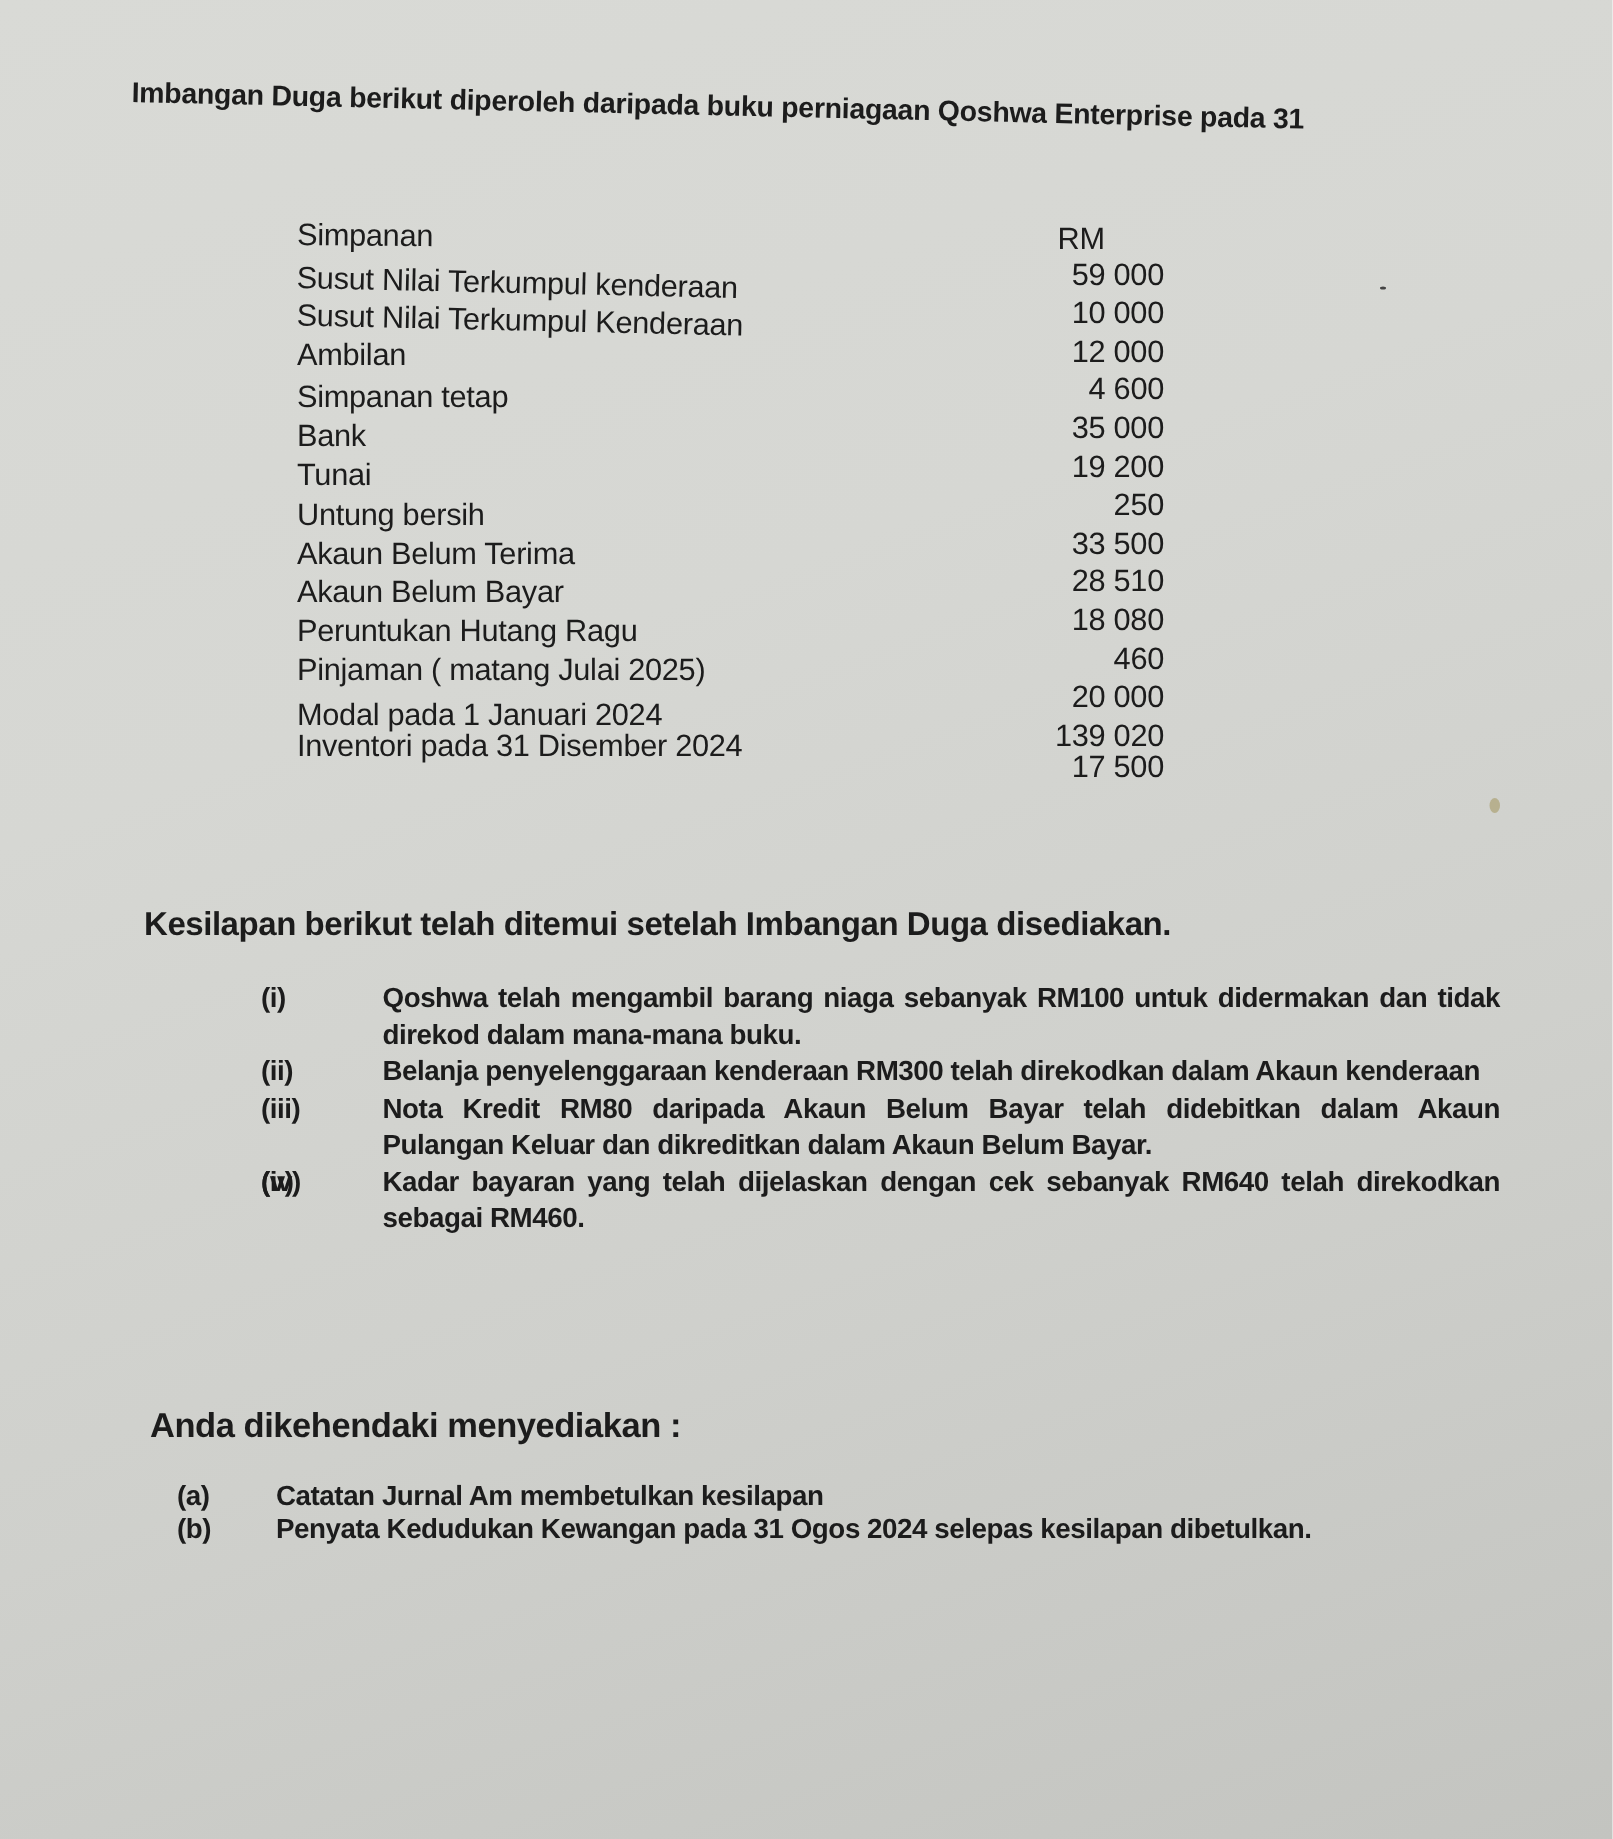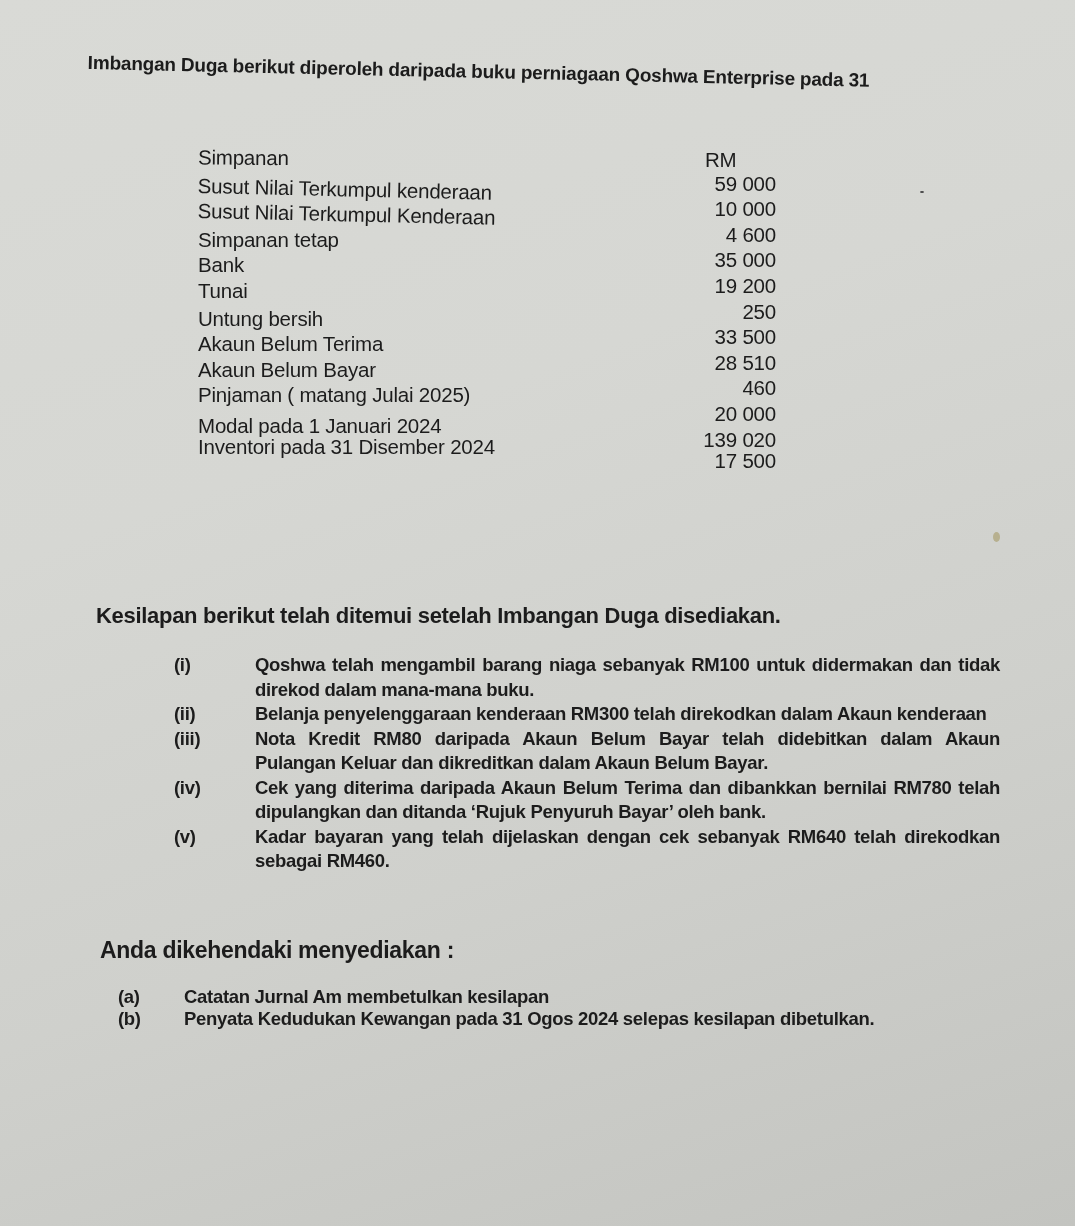--- a/index.html
+++ b/index.html
@@ -154,20 +154,24 @@
     </div>
     <div class="trial-row" style="top:0px;">
       <span class="label" style="transform: rotate(1.3deg); transform-origin:left top;">Susut Nilai Terkumpul kenderaan</span>
       <span class="amount" style="top:-2px;">59 000</span>
     </div>
     <div class="trial-row" style="top:0px;">
       <span class="label" style="transform: rotate(1.3deg); transform-origin:left top;">Susut Nilai Terkumpul Kenderaan</span>
       <span class="amount" style="top:-2px;">10 000</span>
     </div>
     <div class="trial-row" style="top:0px;">
+      <span class="label">Ambilan</span>
+      <span class="amount" style="top:-2px;">12 000</span>
+    </div>
+    <div class="trial-row" style="top:0px;">
       <span class="label" style="top:3px;">Simpanan tetap</span>
       <span class="amount" style="top:-2px;">4 600</span>
     </div>
     <div class="trial-row" style="top:0px;">
       <span class="label" style="top:3px;">Bank</span>
       <span class="amount" style="top:-2px;">35 000</span>
     </div>
     <div class="trial-row" style="top:0px;">
       <span class="label" style="top:3px;">Tunai</span>
       <span class="amount" style="top:-2px;">19 200</span>
@@ -178,20 +182,24 @@
     </div>
     <div class="trial-row" style="top:0px;">
       <span class="label" style="top:5px;">Akaun Belum Terima</span>
       <span class="amount" style="top:-2px;">33 500</span>
     </div>
     <div class="trial-row" style="top:0px;">
       <span class="label" style="top:5px;">Akaun Belum Bayar</span>
       <span class="amount" style="top:-2px;">28 510</span>
     </div>
     <div class="trial-row" style="top:0px;">
+      <span class="label" style="top:5px;">Peruntukan Hutang Ragu</span>
+      <span class="amount" style="top:-2px;">18 080</span>
+    </div>
+    <div class="trial-row" style="top:0px;">
       <span class="label" style="top:5px;">Pinjaman ( matang Julai 2025)</span>
       <span class="amount" style="top:-2px;">460</span>
     </div>
     <div class="trial-row" style="top:0px;">
       <span class="label" style="top:10px;">Modal pada 1 Januari 2024</span>
       <span class="amount" style="top:-2px;">20 000</span>
     </div>
     <div class="trial-row" style="top:0px;">
       <span class="label" style="top:5px;">Inventori pada 31 Disember  2024</span>
       <span class="amount" style="top:-2px;">139 020</span>
@@ -212,21 +220,20 @@
     <div class="error-item">
       <span class="num">(ii)</span>
       <span>Belanja penyelenggaraan kenderaan RM300 telah direkodkan dalam Akaun kenderaan</span>
     </div>
     <div class="error-item">
       <span class="num">(iii)</span>
       <span>Nota Kredit RM80 daripada Akaun Belum Bayar telah didebitkan dalam Akaun Pulangan Keluar dan dikreditkan dalam Akaun Belum Bayar.</span>
     </div>
     <div class="error-item">
       <span class="num">(iv)</span>
-      <span>Cek yang diterima daripada Akaun Belum Terima dan dibankkan bernilai RM780 telah dipulangkan dan ditanda ‘Rujuk Penyuruh Bayar’ oleh bank.</span>
     </div>
     <div class="error-item">
       <span class="num">(v)</span>
       <span>Kadar bayaran yang telah dijelaskan dengan cek sebanyak RM640 telah direkodkan sebagai RM460.</span>
     </div>
   </div>
 
   <div class="req-title">Anda dikehendaki menyediakan :</div>
 
   <div class="req-list">

